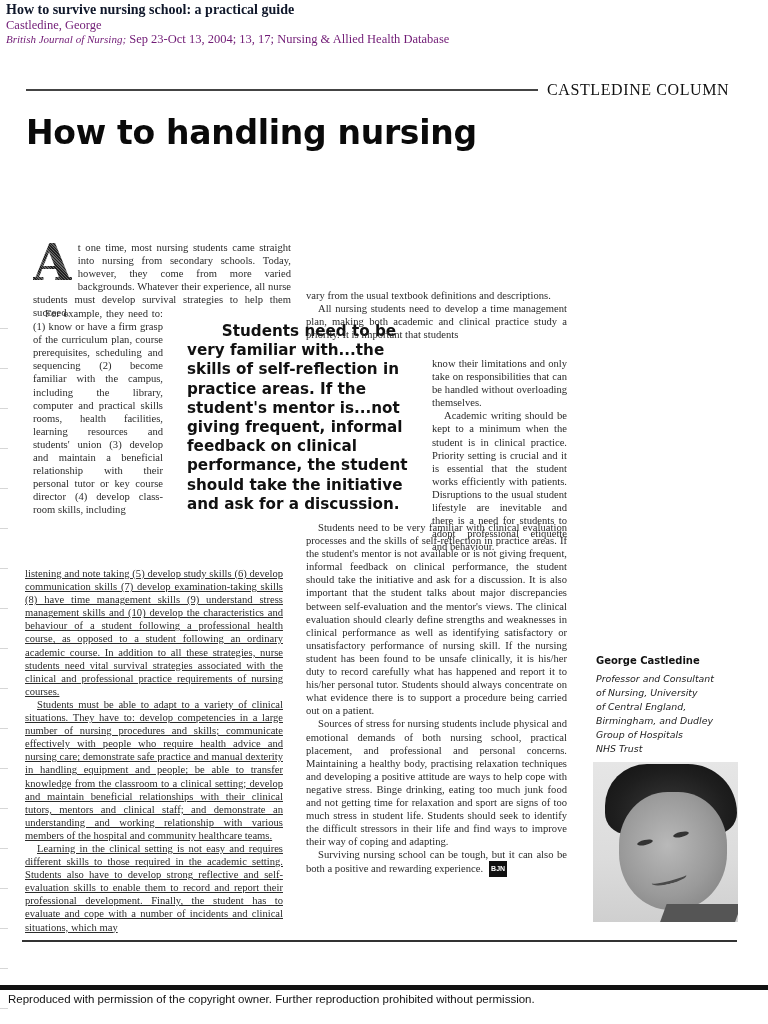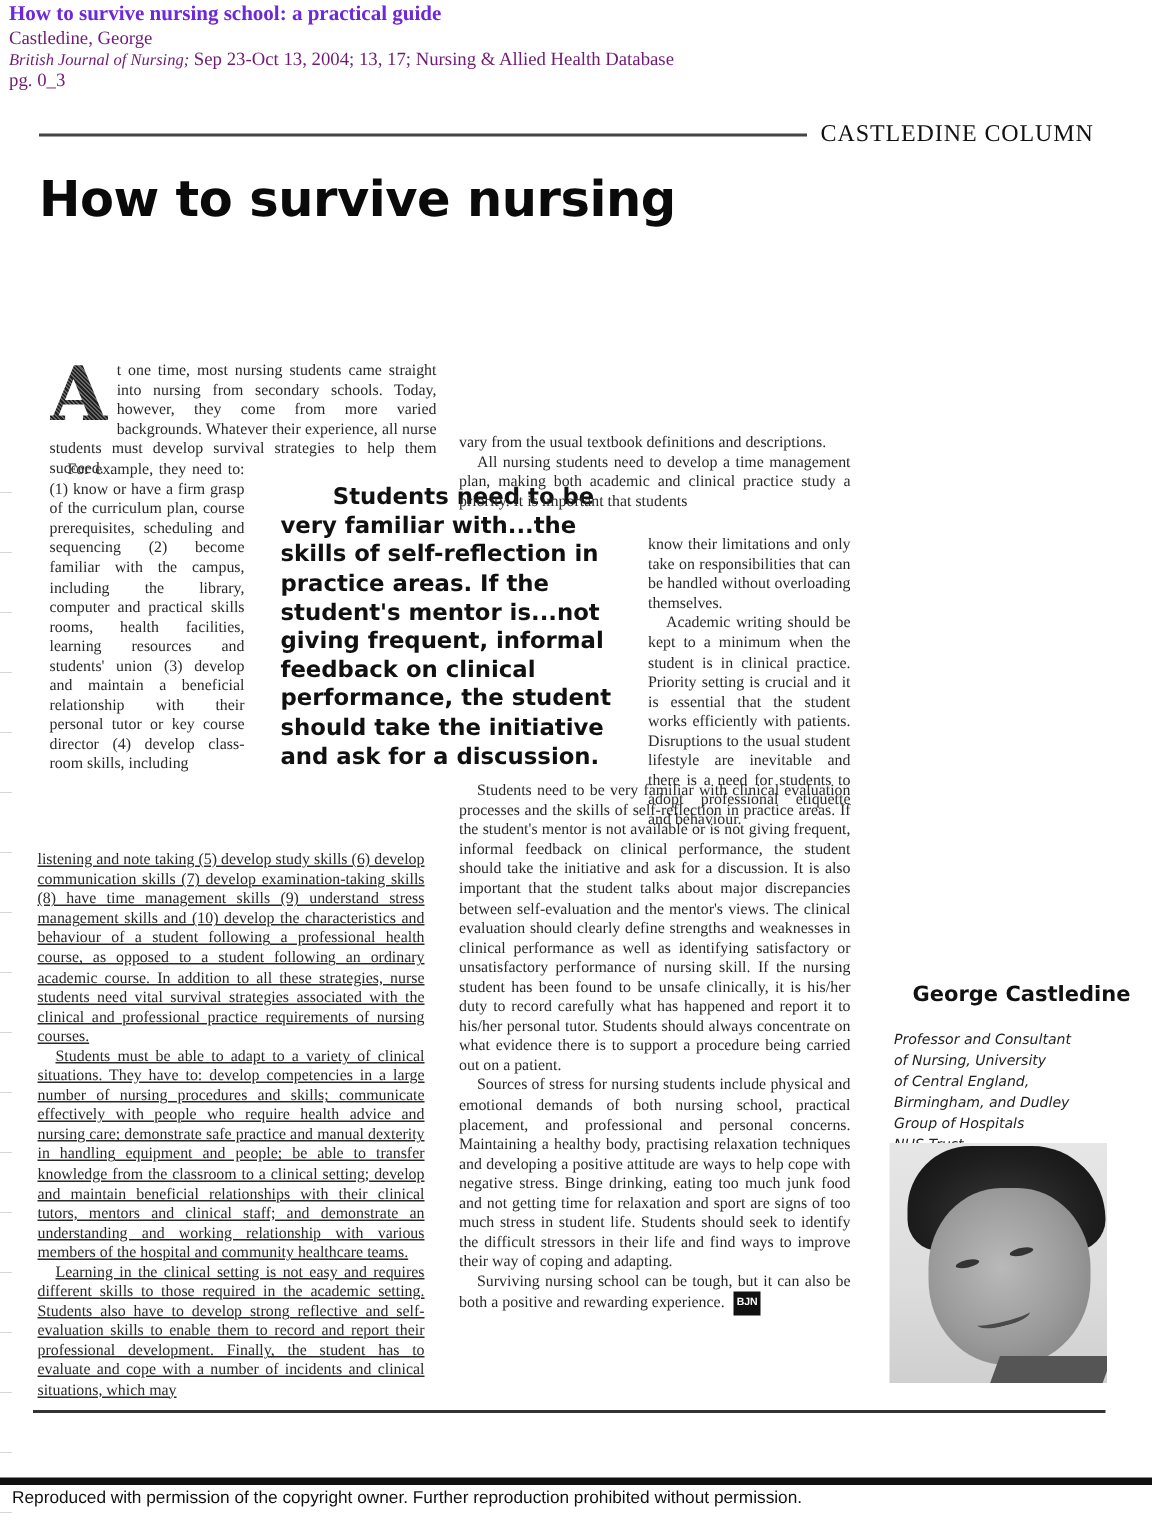--- a/index.html
+++ b/index.html
@@ -1,20 +1,20 @@
 <!DOCTYPE html>
 <html><head>
 <meta charset="utf-8">
 <style>
   * { box-sizing: border-box; margin: 0; padding: 0; }
   html, body { width: 768px; height: 1024px; background: #ffffff; overflow: hidden; }
   body { position: relative; font-family: "Liberation Serif", serif; color: #1a1a1a; }
 
   .meta { position: absolute; left: 6px; top: 2px; line-height: 1.12; }
-  .meta .t { font-family: "Liberation Serif", serif; font-weight: bold; font-size: 14px; color: #6d28d9; }
+  .meta .t { font-family: "Liberation Serif", serif; font-weight: bold; font-size: 14px; color: #0f172a; }
   .meta .l { font-size: 12.5px; color: #701a75; }
   .meta .j { font-style: italic; font-size: 11px; }
 
   .scan { position: absolute; left: 0; top: 64px; width: 768px; height: 926px; background: #fff; }
   .scan-edge-left { position: absolute; left: 0; top: 250px; width: 8px; height: 730px;
     background: repeating-linear-gradient(180deg, transparent 0 14px, #bbb 14px 15px, transparent 15px 40px); opacity: .6; }
 
   .top-rule { position: absolute; left: 26px; top: 89px; width: 512px; height: 2px; background: #444; }
   .column-label { position: absolute; left: 547px; top: 81px; font-family: "Liberation Serif", serif;
     font-size: 16px; letter-spacing: 0.6px; color: #111; }
@@ -40,21 +40,21 @@
     font-weight: bold; font-size: 15.2px; line-height: 19.2px; color: #111; }
   .pullquote .first { padding-left: 12px; text-align: center; }
 
   .col2-top { position: absolute; left: 306px; top: 241px; width: 261px; }
   .col2-narrow { position: absolute; left: 432px; top: 309px; width: 135px; }
   .col2-bottom { position: absolute; left: 306px; top: 521px; width: 261px; }
   .bjn { display: inline-block; background: #111; color: #fff; font-family: "Liberation Sans", sans-serif;
     font-size: 7px; font-weight: bold; padding: 1px 2px; margin-left: 6px; vertical-align: 1px; text-indent: 0; }
 
   .author { position: absolute; left: 596px; top: 655px; width: 170px; }
-  .author .name { font-family: "DejaVu Sans", sans-serif; font-weight: bold; font-size: 14px; color: #111; margin-bottom: 16px; text-align: center; }
+  .author .name { font-family: "DejaVu Sans", sans-serif; font-weight: bold; font-size: 10px; color: #111; margin-bottom: 6px; }
   .author .role { font-family: "DejaVu Sans", sans-serif; font-style: italic; font-size: 9.4px; line-height: 14px; color: #222; }
 
   .photo { position: absolute; left: 593px; top: 762px; width: 145px; height: 160px;
     background: linear-gradient(180deg, #e6e6e6 0%, #dcdcdc 60%, #cfcfcf 100%); overflow: hidden; }
   .photo .hair { position: absolute; left: 12px; top: 2px; width: 132px; height: 70px; border-radius: 60px 70px 30px 30px;
     background: radial-gradient(ellipse at 50% 70%, #3a3a3a 0%, #1e1e1e 60%, #111 100%); }
   .photo .face { position: absolute; left: 26px; top: 30px; width: 108px; height: 118px; border-radius: 45% 45% 48% 48%;
     background: radial-gradient(ellipse at 45% 45%, #b9b9b9 0%, #9a9a9a 55%, #7a7a7a 100%); }
   .photo .eye { position: absolute; width: 16px; height: 5px; background: #333; border-radius: 50%; }
   .photo .eye.l { left: 44px; top: 78px; transform: rotate(-12deg); }
@@ -68,32 +68,31 @@
   .scan-bottom { position: absolute; left: 0; top: 985px; width: 768px; height: 5px; background: #111; }
   .footer { position: absolute; left: 8px; top: 993px; font-family: "Liberation Sans", sans-serif; font-size: 11.5px; color: #111; }
 </style>
 </head>
 <body>
 
 <div class="meta">
   <div class="t">How to survive nursing school: a practical guide</div>
   <div class="l">Castledine, George</div>
   <div class="l"><span class="j">British Journal of Nursing;</span><span> Sep 23-Oct 13, 2004; 13, 17; Nursing &amp; Allied Health Database</span></div>
-  <div class="l">pg. 0_3</div>
 </div>
 
 <div class="scan">
   <div class="scan-edge-left"></div>
 </div>
 
 <div class="top-rule"></div>
 <div class="column-label">CASTLEDINE COLUMN</div>
 
 <h1 class="headline">
-  <span>How to survive nursing</span><br>
+  <span>How to handling nursing</span><br>
 </h1>
 
 <div class="txt col1-top">
   <span class="dropcap">A</span>
   <span>t one time, most nursing students came straight into nursing from secondary schools. Today, however, they come from more varied backgrounds. Whatever their experience, all nurse students must develop survival strategies to help them succeed.</span>
 </div>
 
 <div class="txt col1-narrow">
   <p>For example, they need to: (1) know or have a firm grasp of the curriculum plan, course prerequisites, scheduling and sequencing (2) become familiar with the campus, including the library, computer and practical skills rooms, health facilities, learning resources and students' union (3) develop and maintain a beneficial relationship with their personal tutor or key course director (4) develop class-room skills, including</p>
 </div>

